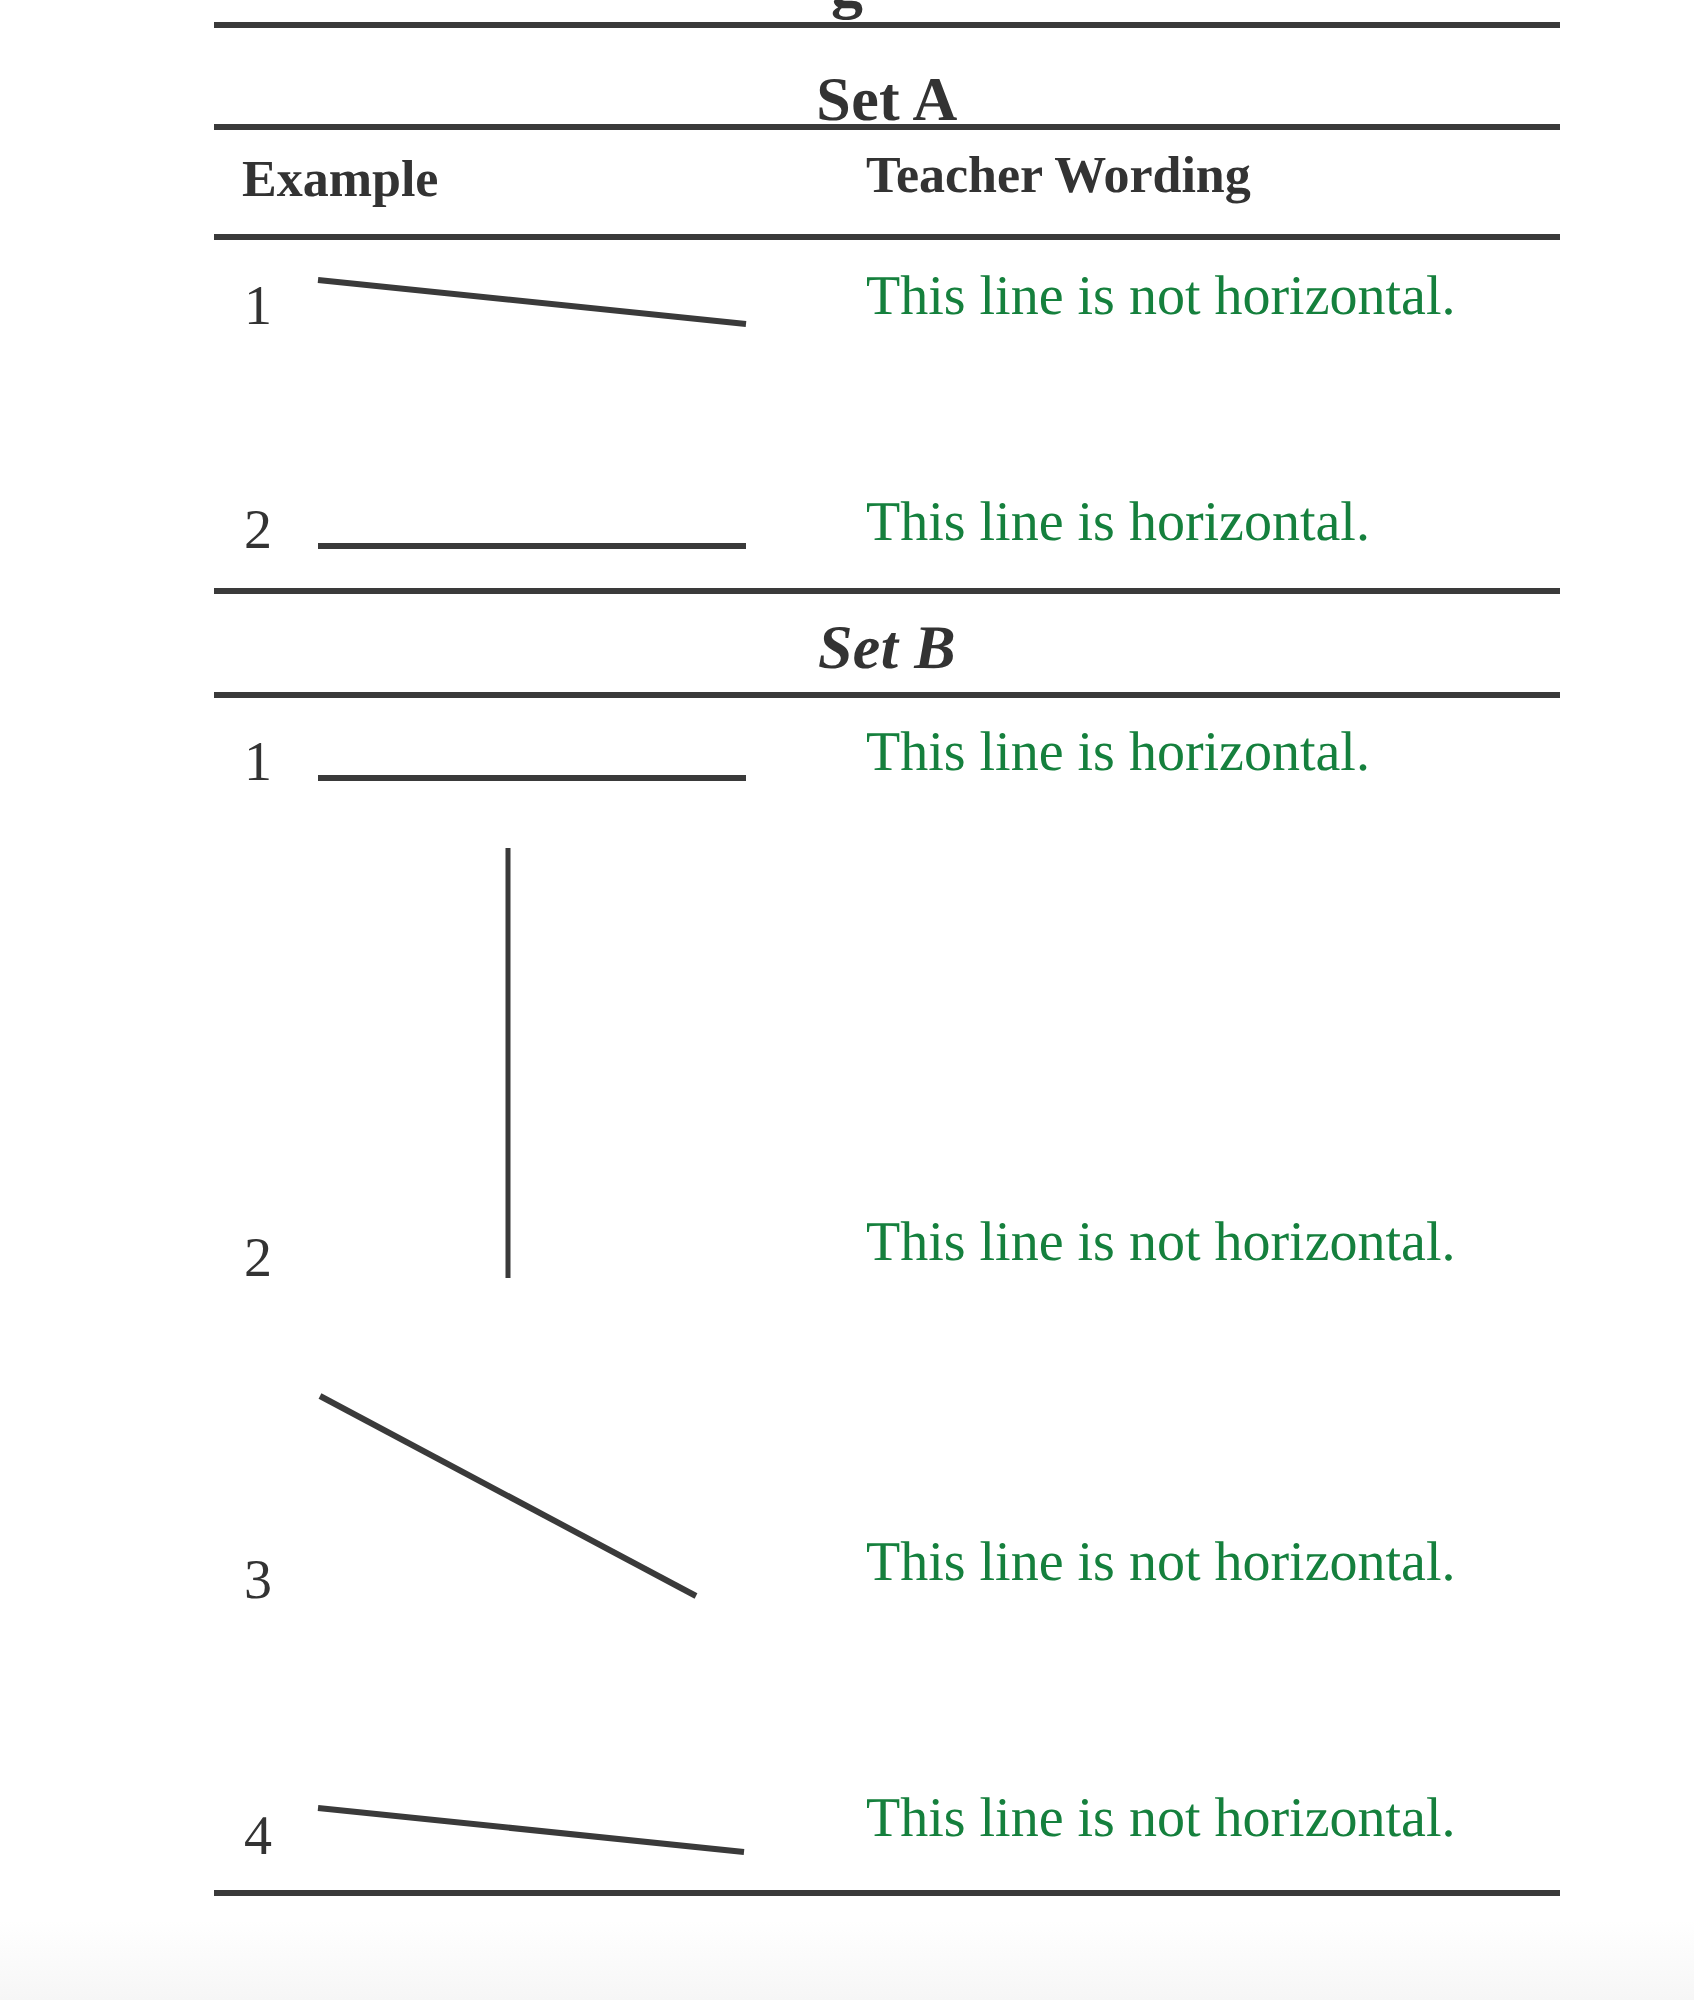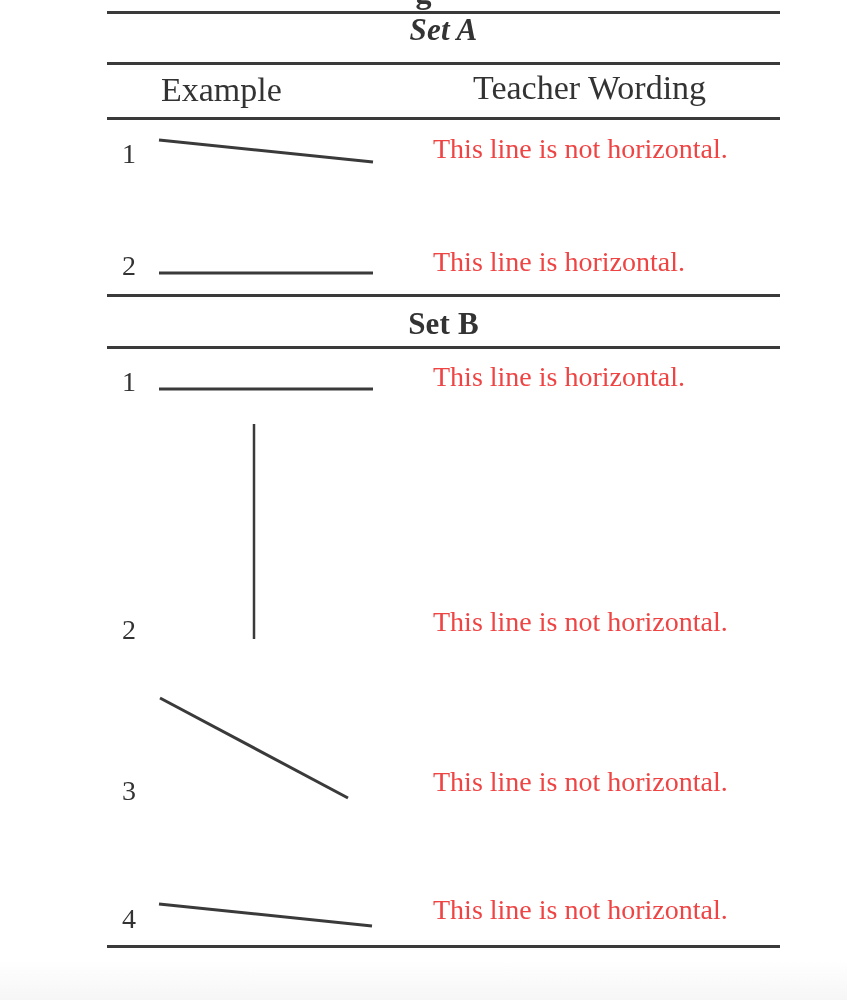--- a/index.html
+++ b/index.html
@@ -46,39 +46,38 @@
       width: 673px;
       text-align: center;
       font-weight: bold;
       font-size: 31px;
       line-height: 36px;
       letter-spacing: 0.2px;
       color: #333;
     }
     .col-head {
       position: absolute;
-      font-weight: normal;
-      font-size: 34px;
+      font-weight: bold;
+      font-size: 26px;
       line-height: 40px;
       color: #333;
-      margin-left: 40px;
     }
     .num {
       position: absolute;
       left: 122px;
       font-size: 28px;
       line-height: 30px;
       color: #333;
     }
     .wording {
       position: absolute;
       left: 433px;
       font-size: 28px;
       line-height: 30px;
-      color: #ef4444;
+      color: #15803d;
       white-space: nowrap;
     }
     svg.lines {
       position: absolute;
       left: 0; top: 0;
       width: 847px;
       height: 1000px;
       pointer-events: none;
     }
   </style>
@@ -86,41 +85,41 @@
 <body>
 
 <div class="page-bottom-fade"></div>
 
 <div class="title-clip">
   <span>g</span>
 </div>
 
 <div class="rule" style="top:11px;"></div>
 
-<div class="set-heading" style="top:12px;font-style:italic;">Set A</div>
+<div class="set-heading" style="top:32px;">Set A</div>
 
 <div class="rule" style="top:62px;"></div>
 
 <div class="col-head" style="left:121px; top:70px;">Example</div>
 <div class="col-head" style="left:433px; top:68px;">Teacher Wording</div>
 
 <div class="rule" style="top:117px;"></div>
 
 <div>
   <div class="num" style="top:139px;">1</div>
   <div class="wording" style="top:134px;">This line is not horizontal.</div>
 </div>
 <div>
   <div class="num" style="top:251px;">2</div>
   <div class="wording" style="top:247px;">This line is horizontal.</div>
 </div>
 
 <div class="rule" style="top:294px;"></div>
 
-<div class="set-heading" style="top:306px;">Set B</div>
+<div class="set-heading" style="top:306px;font-style:italic;">Set B</div>
 
 <div class="rule" style="top:346px;"></div>
 
 <div>
   <div class="num" style="top:367px;">1</div>
   <div class="wording" style="top:362px;">This line is horizontal.</div>
 </div>
 <div>
   <div class="num" style="top:615px;">2</div>
   <div class="wording" style="top:607px;">This line is not horizontal.</div>

